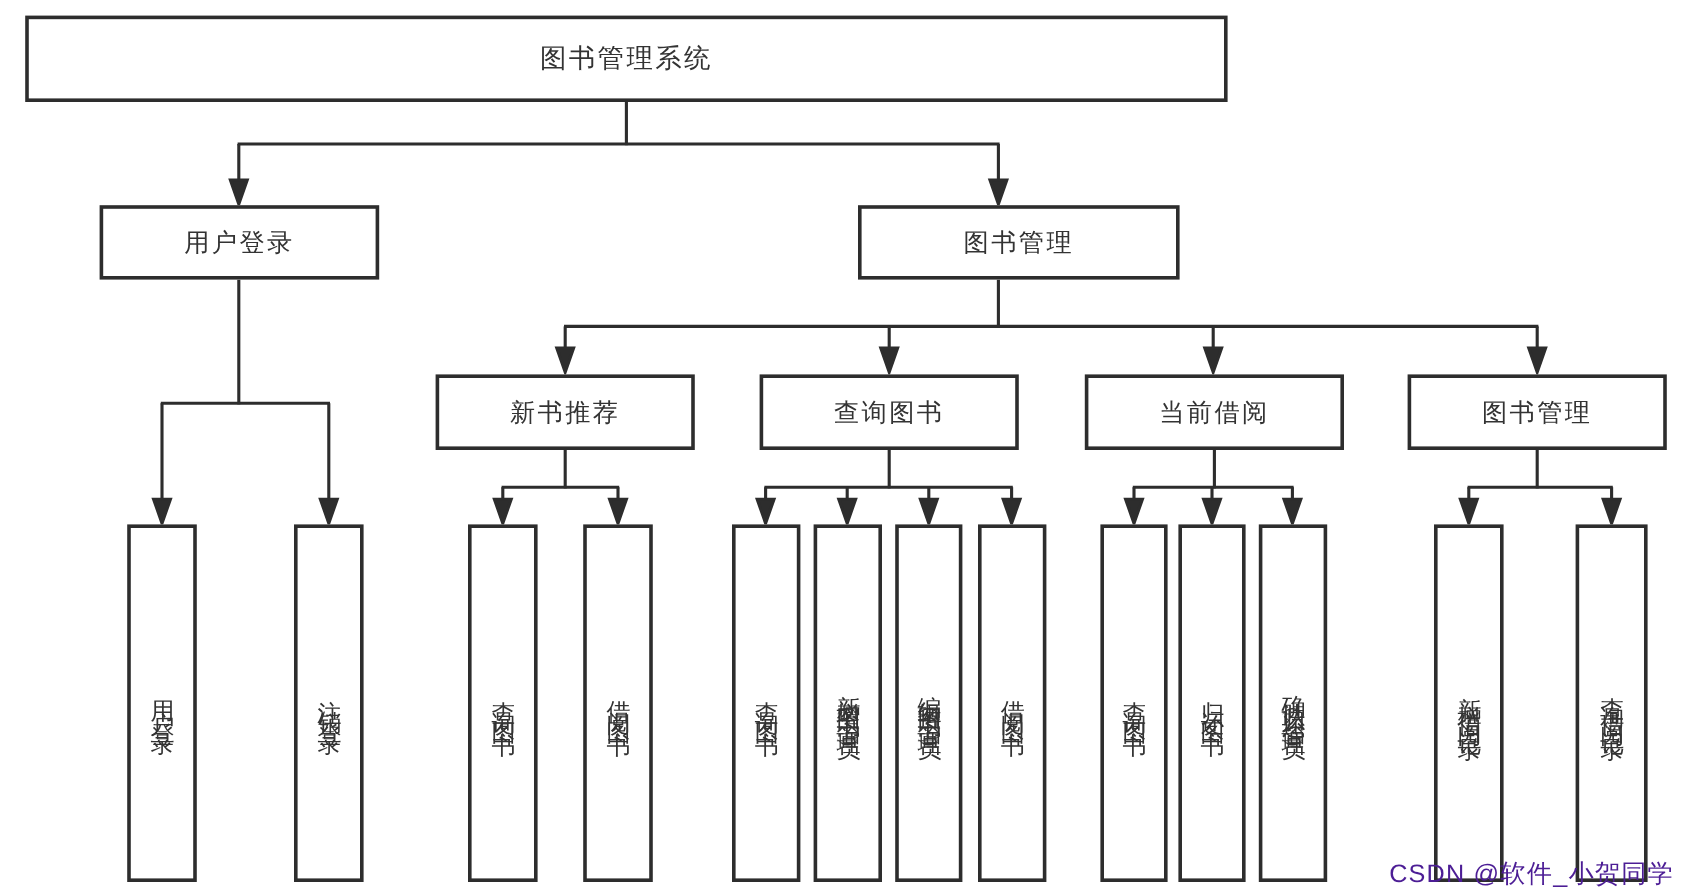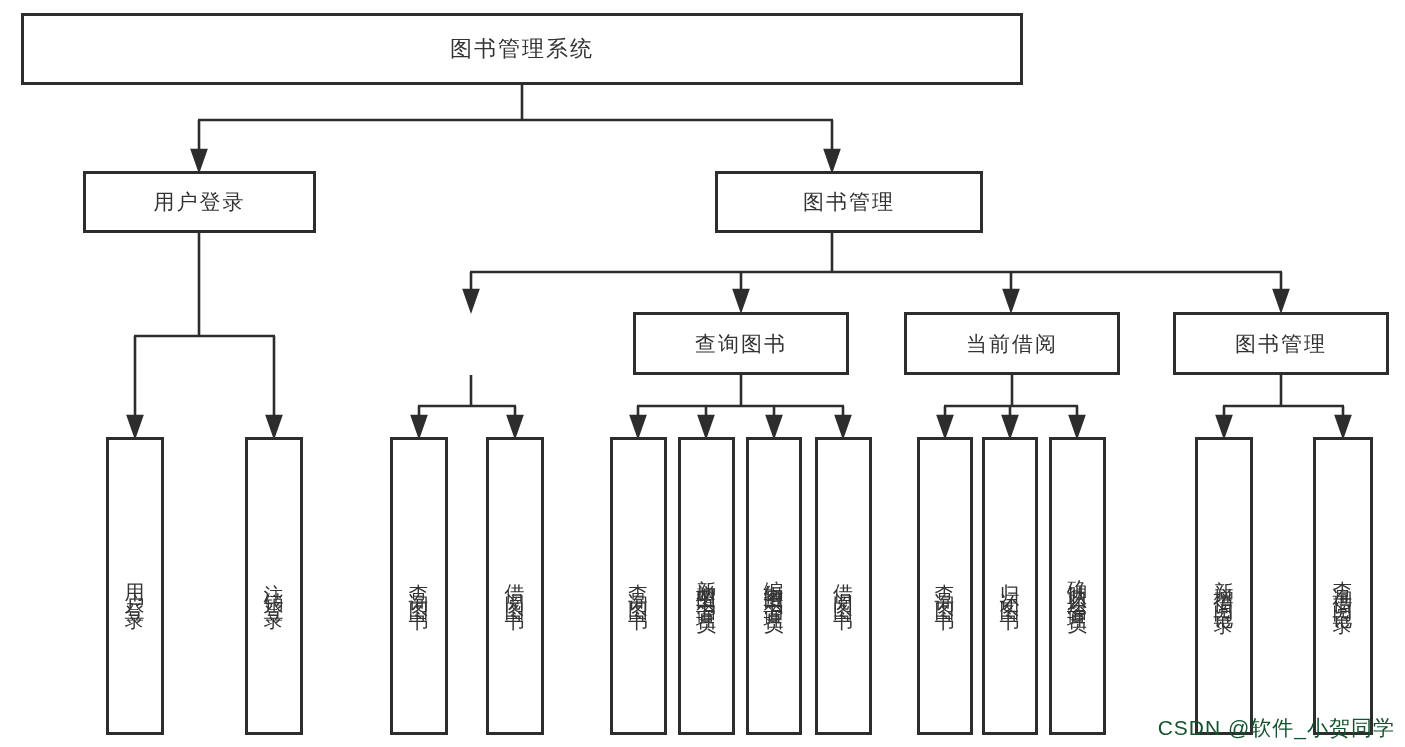--- a/index.html
+++ b/index.html
@@ -48,21 +48,21 @@
   #v-bw-loan {left:815px; top:437px; width:57px; height:298px;}
   #v-cu-query{left:917px; top:437px; width:56px; height:298px;}
   #v-cu-ret  {left:982px; top:437px; width:56px; height:298px;}
   #v-cu-conf {left:1049px;top:437px; width:57px; height:298px; letter-spacing:5px;}
   #v-rc-add  {left:1195px;top:437px; width:58px; height:298px; letter-spacing:7px;}
   #v-rc-query{left:1313px;top:437px; width:60px; height:298px; letter-spacing:7px;}
   
   #watermark{
     position:absolute;
     right:10px;bottom:5px;
-    color:#14532d;
+    color:#4c1d95;
     font-size:21px;
     letter-spacing:1px;
     z-index:5;
   }
 </style>
 </head>
 <body>
 
 <div id="stage">
 
@@ -126,20 +126,21 @@
     <polygon points="1217,416 1231,416 1224,436"></polygon>
     <line x1="1343" y1="406" x2="1343" y2="419"></line>
     <polygon points="1336,416 1350,416 1343,436"></polygon>
   </svg>
 
   <div class="node" id="b-root">图书管理系统</div>
 
   <div class="node" id="b-login">用户登录</div>
   <div class="node" id="b-mgmt">图书管理</div>
 
+  <div class="node" id="b-newbook">新书推荐</div>
   <div class="node" id="b-borrow">查询图书</div>
   <div class="node" id="b-current">当前借阅</div>
   <div class="node" id="b-records">图书管理</div>
 
   <div class="node vnode" id="v-login">用户登录</div>
   <div class="node vnode" id="v-logout">注销登录</div>
 
   <div class="node vnode" id="v-nb-query">查询图书</div>
   <div class="node vnode" id="v-nb-loan">借阅图书</div>
 

